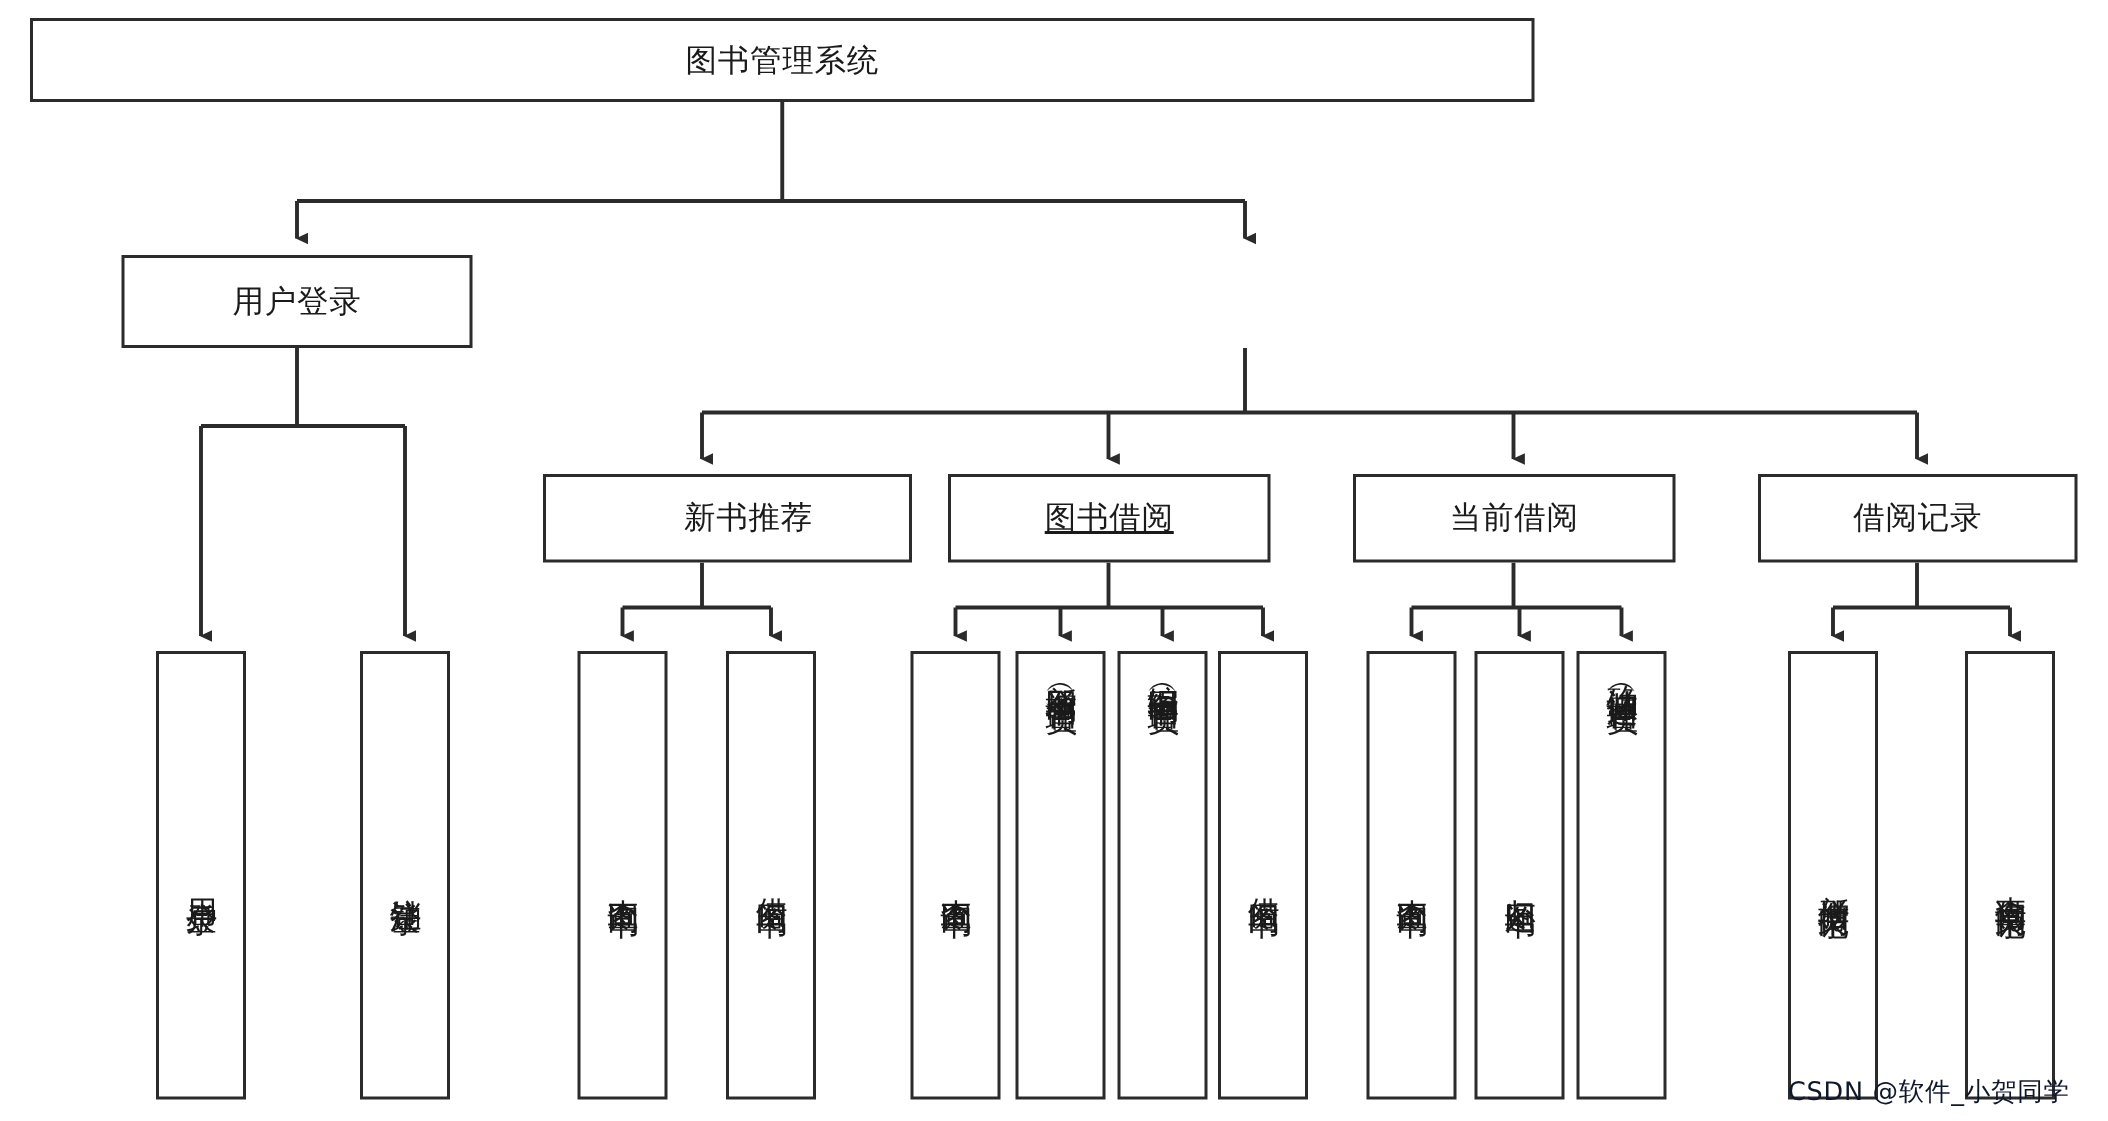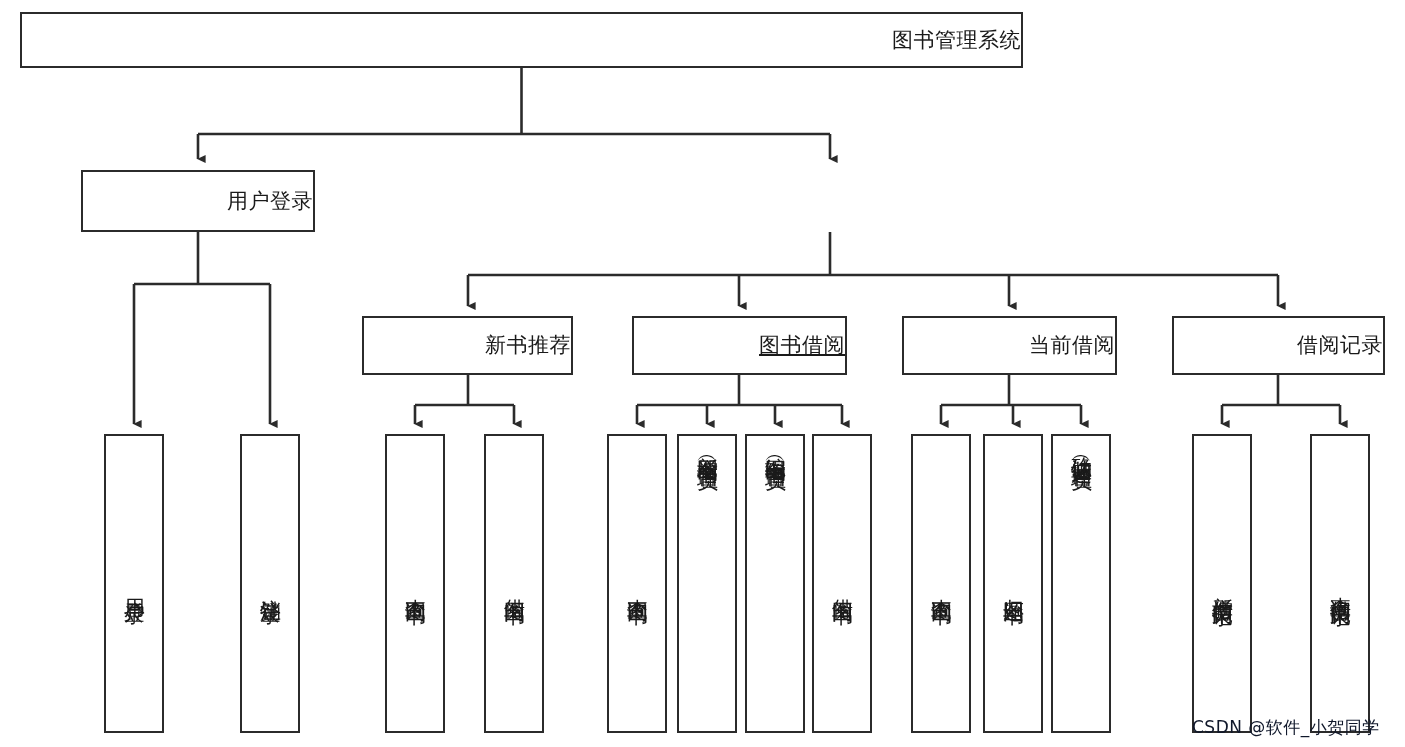--- a/index.html
+++ b/index.html
@@ -25,21 +25,21 @@
     height: 747px;
     pointer-events: none;
   }
   .node {
     position: absolute;
     box-sizing: border-box;
     border: 2px solid #2b2b2b;
     background: #ffffff;
     display: flex;
     align-items: center;
-    justify-content: flex-end;
+    justify-content: center;
     color: #1a1a1a;
   }
   .node-label {
     font-size: 21px;
     line-height: 1.15;
     white-space: nowrap;
     letter-spacing: 0.5px;
   }
   
   .leaf {
@@ -126,21 +126,21 @@
   </svg>
 
   <div class="node" id="root-node" style="left: 20px; top: 12px; width: 1003px; height: 56px;">
     <span class="node-label">图书管理系统</span>
   </div>
 
   <div class="node" id="l2-0" style="left: 81px; top: 170px; width: 234px; height: 62px;">
     <span class="node-label">用户登录</span>
   </div>
 
-  <div class="node" id="l3-0" style="left: 362px; top: 316px; width: 211px; height: 59px; padding-left: 28px;">
+  <div class="node" id="l3-0" style="left: 362px; top: 316px; width: 246px; height: 59px; padding-left: 28px;">
     <span class="node-label">新书推荐</span>
   </div>
   <div class="node" id="l3-1" style="left: 632px; top: 316px; width: 215px; height: 59px; text-decoration: underline;">
     <span class="node-label">图书借阅</span>
   </div>
   <div class="node" id="l3-3" style="left: 1172px; top: 316px; width: 213px; height: 59px;">
     <span class="node-label">借阅记录</span>
   </div>
   <div class="node" id="l3-2" style="left: 902px; top: 316px; width: 215px; height: 59px;">
     <span class="node-label">当前借阅</span>

